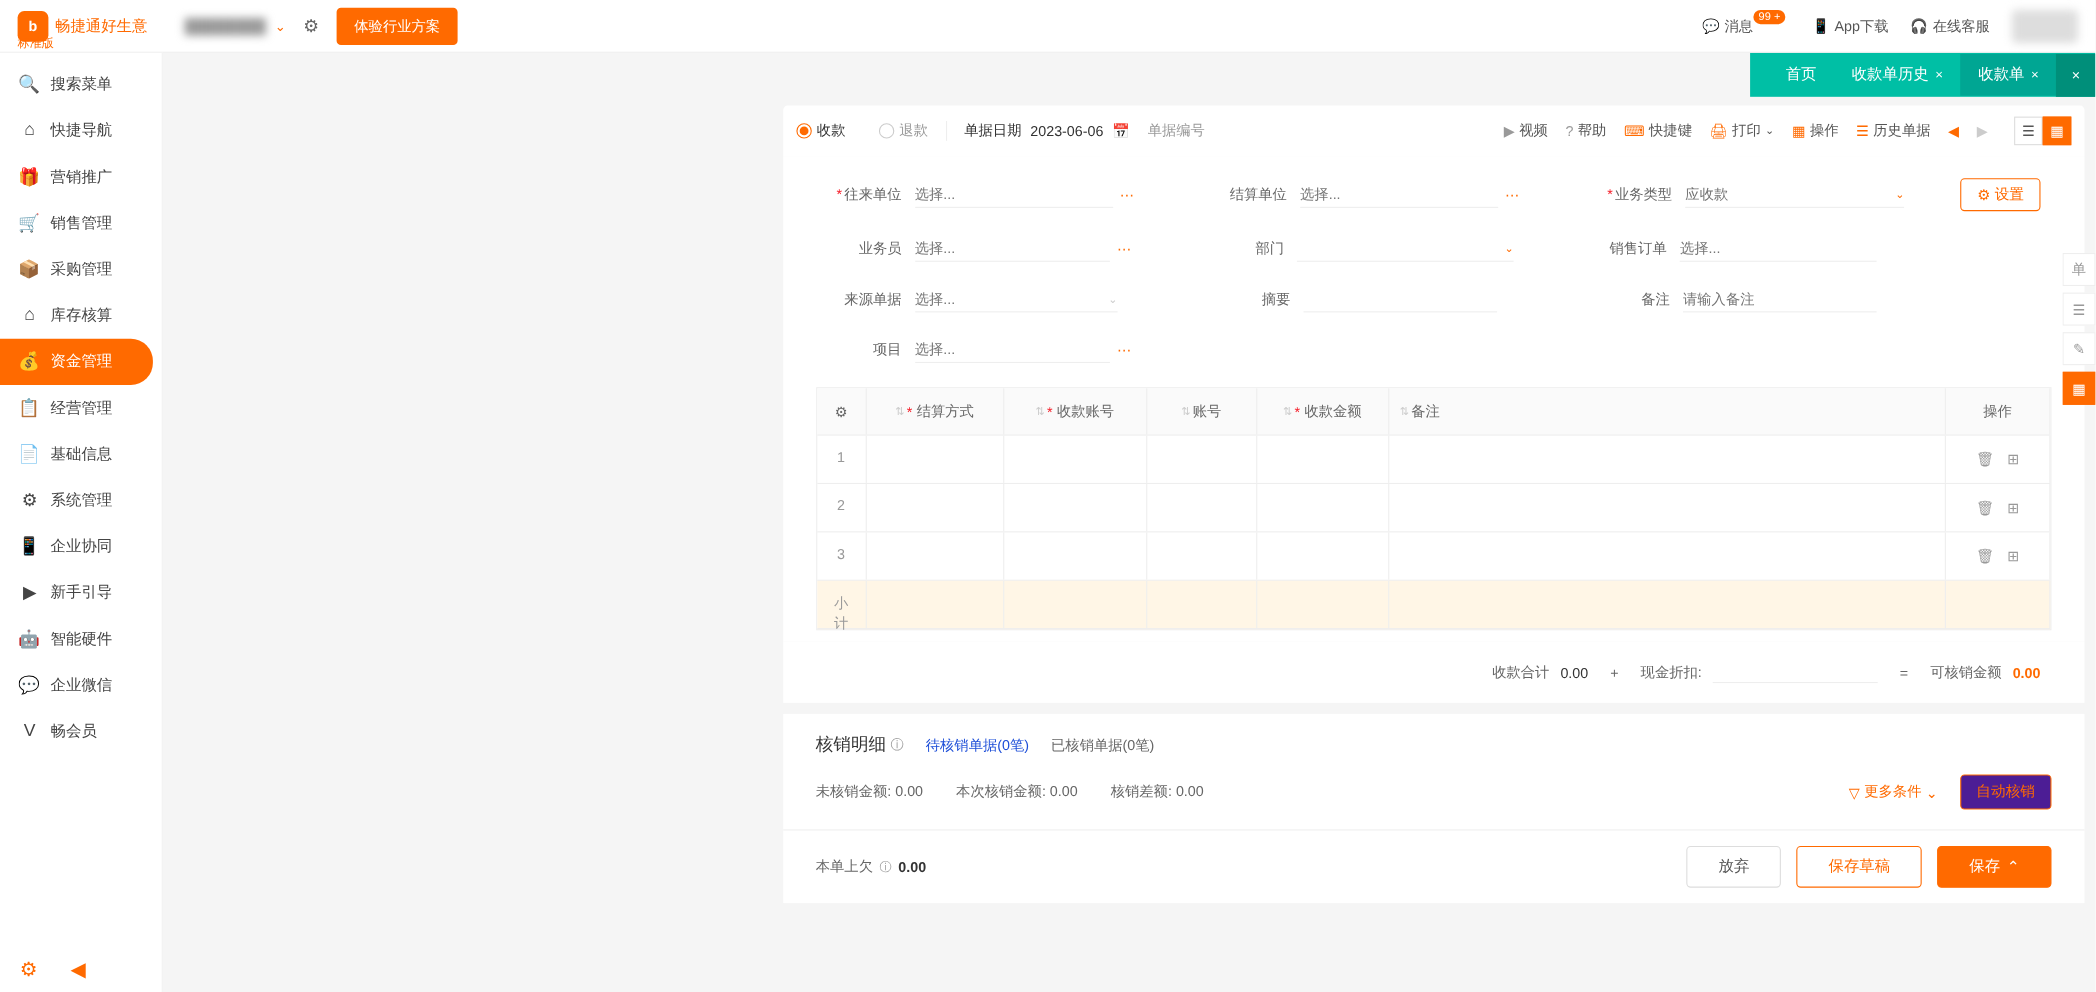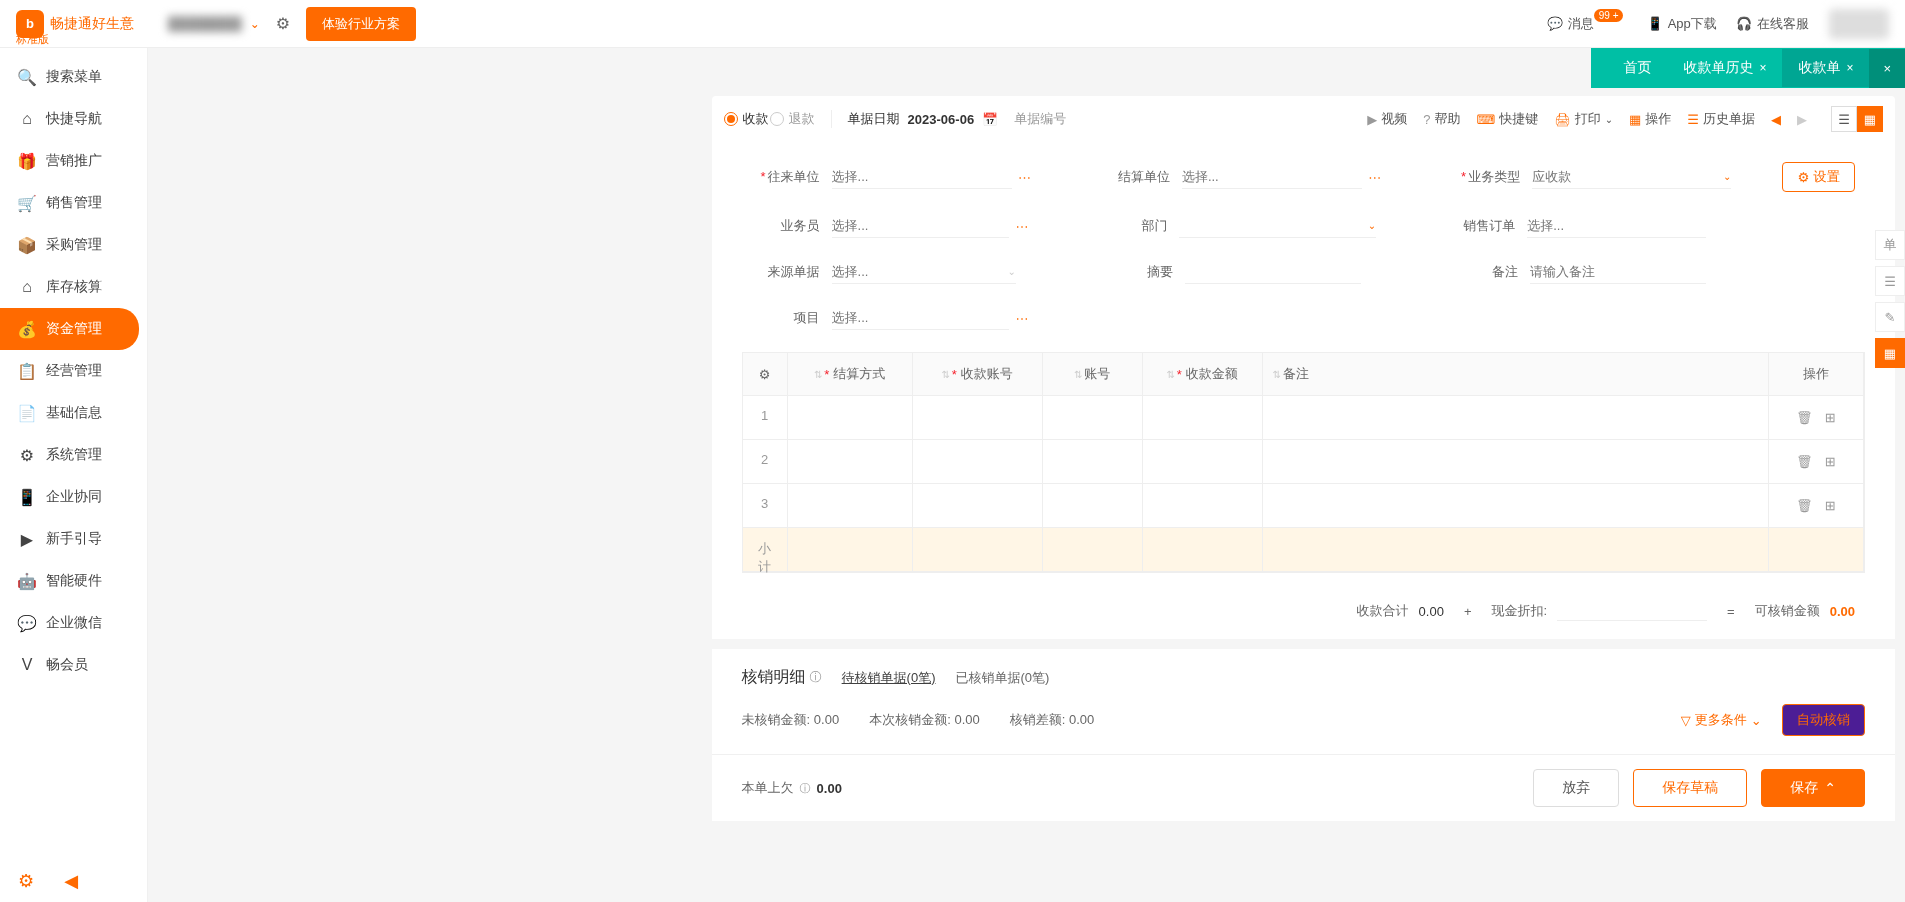--- a/index.html
+++ b/index.html
@@ -37,27 +37,27 @@
     
     
     .tabs-bar { height: 40px; background: #00bfa5; display: flex; align-items: center; padding-left: 16px; }
     .tab { padding: 10px 16px; color: #fff; cursor: pointer; display: flex; align-items: center; gap: 6px; font-size: 14px; }
     .tab.active { background: #00a693; }
     .tab-close { font-size: 12px; cursor: pointer; }
     .tabs-close-all { margin-left: auto; background: #008f7a; color: #fff; padding: 12px 14px; cursor: pointer; }
     
     
     .toolbar { height: 46px; background: #fff; margin: 8px 10px 0 10px; display: flex; align-items: center; padding: 0 12px; border-radius: 4px 4px 0 0; }
-    .radio-group { display: flex; gap: 1px; padding-right: 16px; border-right: 1px solid #eee; }
+    .radio-group { display: flex; gap: 30px; padding-right: 16px; border-right: 1px solid #eee; }
     .radio-item { display: flex; align-items: center; gap: 5px; cursor: pointer; }
     .radio-circle { width: 14px; height: 14px; border: 1px solid #ccc; border-radius: 50%; display: inline-block; position: relative; }
     .radio-circle.checked { border-color: #ff6a00; }
     .radio-circle.checked::after { content: ''; position: absolute; width: 8px; height: 8px; background: #ff6a00; border-radius: 50%; top: 2px; left: 2px; }
     .toolbar-field { display: flex; align-items: center; gap: 8px; margin-left: 16px; }
-    .date-text { color: #333; font-weight: bold; }
+    .date-text { color: #333; }
     .cal-icon { color: #ff6a00; }
     .toolbar-right { margin-left: auto; display: flex; align-items: center; gap: 16px; color: #555; }
     .toolbar-link { display: flex; align-items: center; gap: 4px; cursor: pointer; }
     .toolbar-link .icn { color: #999; }
     .toolbar-link.orange .icn { color: #ff6a00; }
     .view-toggle { display: flex; margin-left: 8px; }
     .view-btn { width: 26px; height: 26px; border: 1px solid #ddd; display: flex; align-items: center; justify-content: center; cursor: pointer; }
     .view-btn.active { background: #ff6a00; color: #fff; border-color: #ff6a00; }
     
     
@@ -101,21 +101,21 @@
     .summary-row { display: flex; justify-content: flex-end; align-items: center; padding: 18px 40px; background: #fff; margin: 0 10px; gap: 10px; color: #666; }
     .summary-row .val { color: #333; }
     .summary-row .orange-val { color: #ff6a00; font-weight: bold; }
     .summary-input { border-bottom: 1px solid #eee; width: 150px; height: 20px; }
     
     
     .verify-section { background: #fff; margin: 10px 10px 0 10px; padding: 18px 30px; }
     .verify-header { display: flex; align-items: center; gap: 20px; margin-bottom: 16px; }
     .verify-title { font-size: 16px; font-weight: 500; display: flex; align-items: center; gap: 4px; }
     .verify-tab { cursor: pointer; color: #666; }
-    .verify-tab.active { color: #404040; text-decoration: underline; }
+    .verify-tab.active { color: #1d4ed8; }
     .verify-amounts { display: flex; gap: 30px; color: #666; align-items: center; margin-top: 16px; }
     .verify-right { margin-left: auto; display: flex; gap: 20px; align-items: center; }
     .more-cond { color: #ff6a00; cursor: pointer; display: flex; align-items: center; gap: 4px; }
     .auto-btn { border: 1px solid #ff6a00; color: #ff6a00; background: #4c1d95; padding: 6px 14px; border-radius: 4px; cursor: pointer; }
     
     
     .footer-bar { display: flex; align-items: center; padding: 14px 30px; background: #fff; margin: 0 10px; border-top: 1px solid #f0f0f0; }
     .footer-owe { display: flex; align-items: center; gap: 6px; color: #666; }
     .footer-owe .amt { font-weight: bold; color: #333; }
     .footer-actions { margin-left: auto; display: flex; gap: 14px; }

